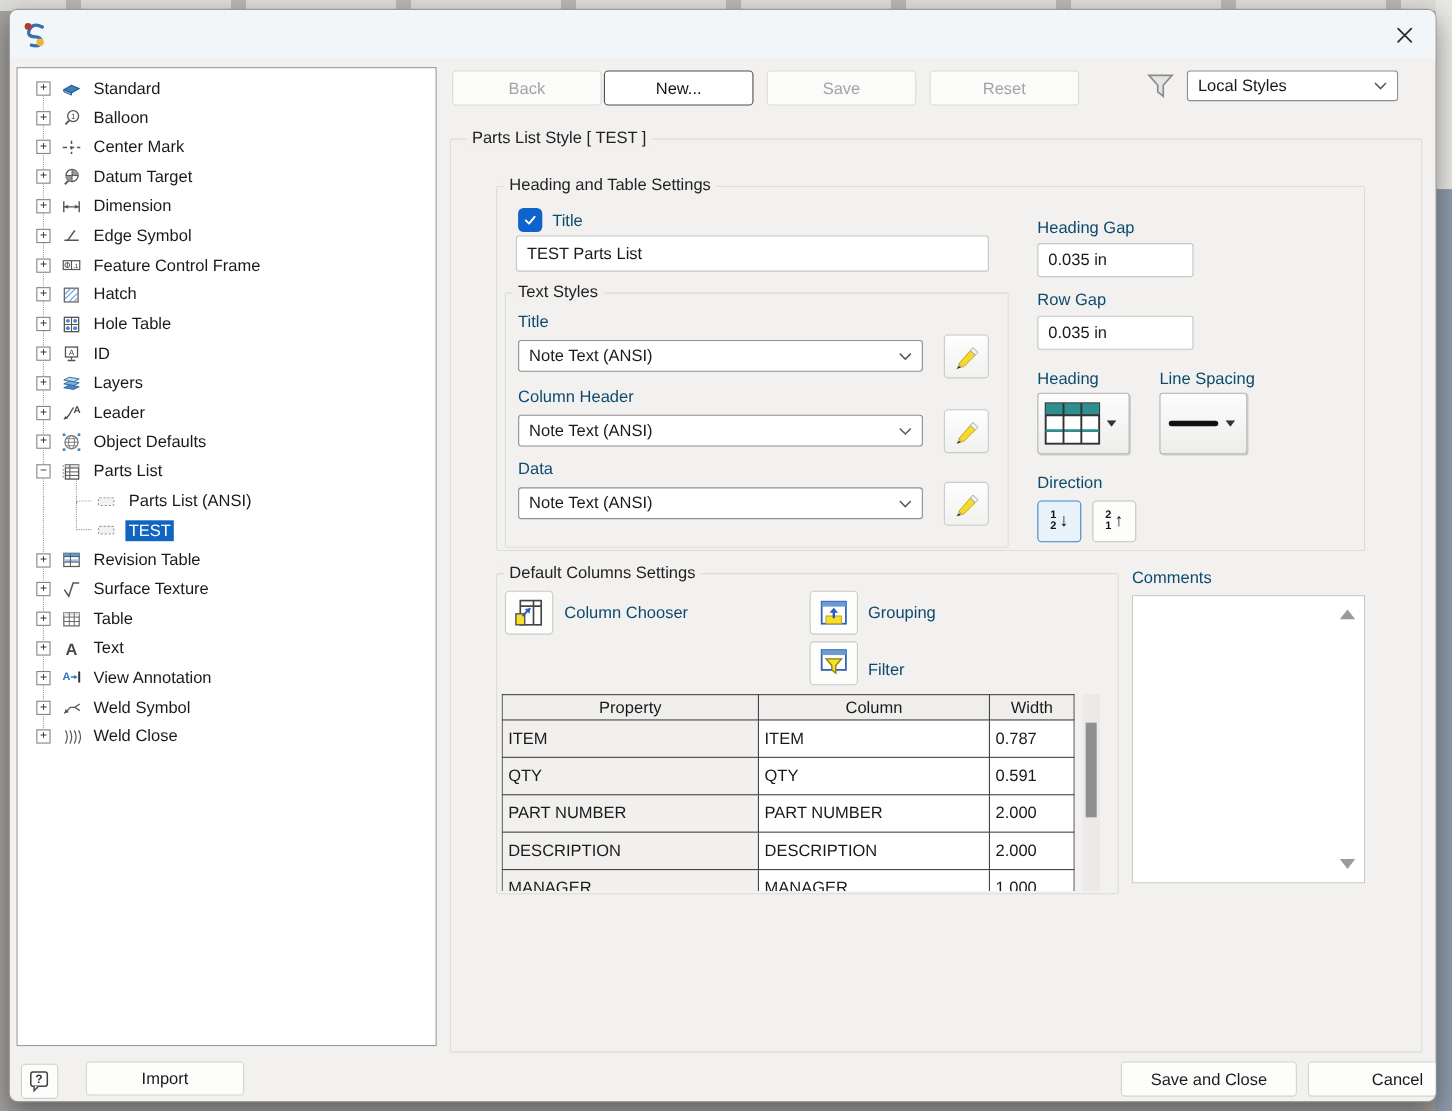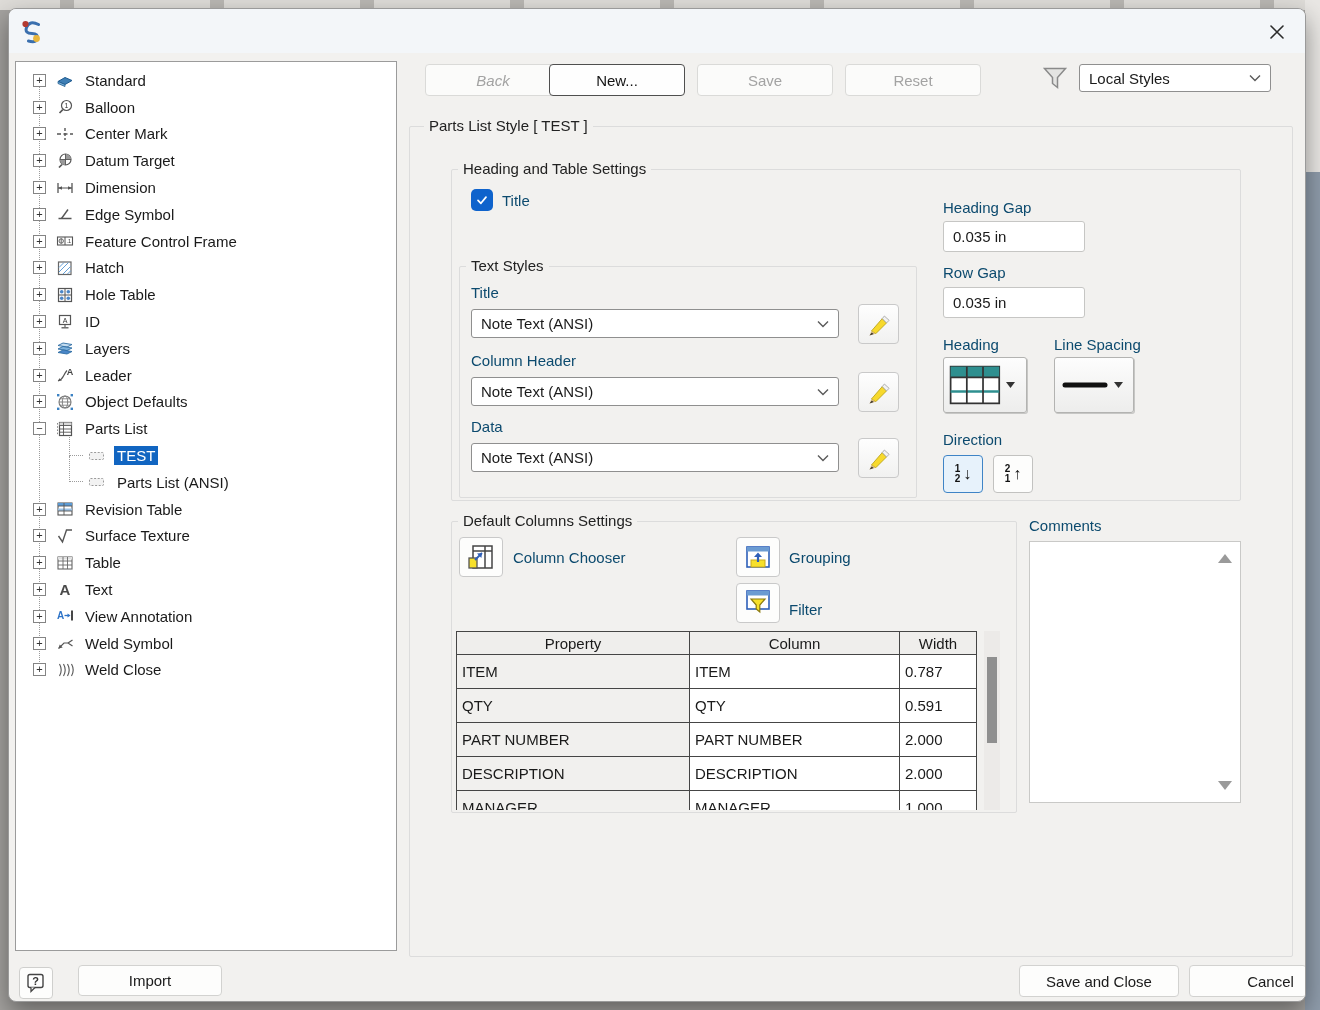--- a/index.html
+++ b/index.html
@@ -128,21 +128,21 @@
       <circle cx="6.5" cy="6" r="3.1" fill="#b33a31"></circle>
       <circle cx="17.5" cy="20.5" r="3.4" fill="#e9b63b"></circle>
     </svg>
     <div class="close-btn">
       <svg width="18" height="18" viewBox="0 0 18 18">
         <path d="M3 3 L15 15 M15 3 L3 15" stroke="#2c2c2c" stroke-width="1.6" stroke-linecap="round"></path>
       </svg>
     </div>
   </div>
 
-  <div class="tb-btn" style="left:416px;top:55px;font-style:italic;">Back</div>
+  <div class="tb-btn" style="left:402px;top:55px;">Back</div>
   <div class="tb-btn enabled" style="left:540px;top:55px;">New...</div>
   <div class="tb-btn" style="left:688px;top:55px;">Save</div>
   <div class="tb-btn" style="left:836px;top:55px;">Reset</div>
   <svg class="funnel" viewBox="0 0 26 28">
     <path d="M2.5 3.5 h21 l-8 9 v10 l-5 -4 v-6 Z" fill="#e4e4e2" stroke="#8a8a8a" stroke-width="1.5"></path>
   </svg>
   <div class="filter-select">
     <span>Local Styles</span>
     <svg width="12" height="8" viewBox="0 0 12 8">
       <path d="M1 1.5 L6 6.5 L11 1.5" fill="none" stroke="#5a5a5a" stroke-width="1.4"></path>
@@ -326,35 +326,35 @@
               <rect x="3.5" y="2.5" width="12" height="13" fill="#fff" stroke="#555" stroke-width="1.2"></rect>
               <rect x="3.5" y="2.5" width="12" height="3" fill="#d9d9d9"></rect>
               <line x1="3.5" y1="5.5" x2="15.5" y2="5.5" stroke="#555" stroke-width="0.9"></line>
               <line x1="3.5" y1="9" x2="15.5" y2="9" stroke="#555" stroke-width="0.9"></line>
               <line x1="3.5" y1="12.2" x2="15.5" y2="12.2" stroke="#555" stroke-width="0.9"></line>
               <line x1="7.5" y1="2.5" x2="7.5" y2="15.5" stroke="#555" stroke-width="0.9"></line>
             </svg>
           </span>
           <span class="tree-label">Parts List</span>
         </div>
+        <div class="tree-row child">
+          <span class="tree-icon">
+            <svg width="18" height="18" viewBox="0 0 18 18">
+              <rect x="1.5" y="5.5" width="14" height="7" rx="1" fill="#f2f2f2" stroke="#9a9a9a" stroke-width="1" stroke-dasharray="2 1.6"></rect>
+            </svg>
+          </span>
+          <span class="tree-label">Parts List (ANSI)</span>
+        </div>
         <div class="tree-row child selected">
           <span class="tree-icon">
             <svg width="18" height="18" viewBox="0 0 18 18">
               <rect x="1.5" y="5.5" width="14" height="7" rx="1" fill="#f2f2f2" stroke="#9a9a9a" stroke-width="1" stroke-dasharray="2 1.6"></rect>
             </svg>
           </span>
           <span class="tree-label">TEST</span>
-        </div>
-        <div class="tree-row child">
-          <span class="tree-icon">
-            <svg width="18" height="18" viewBox="0 0 18 18">
-              <rect x="1.5" y="5.5" width="14" height="7" rx="1" fill="#f2f2f2" stroke="#9a9a9a" stroke-width="1" stroke-dasharray="2 1.6"></rect>
-            </svg>
-          </span>
-          <span class="tree-label">Parts List (ANSI)</span>
         </div>
         <div class="tree-row">
           <span class="expander">+</span>
           <span class="tree-icon">
             <svg width="18" height="18" viewBox="0 0 18 18">
               <rect x="2" y="3" width="14" height="12" fill="#fff" stroke="#555" stroke-width="1.1"></rect>
               <rect x="2" y="3" width="14" height="3" fill="#5b9bd5"></rect>
               <rect x="2" y="8.5" width="14" height="2.5" fill="#9dc3e6"></rect>
               <line x1="8" y1="3" x2="8" y2="15" stroke="#555" stroke-width="0.9"></line>
               <line x1="2" y1="6" x2="16" y2="6" stroke="#555" stroke-width="0.9"></line>
@@ -443,20 +443,21 @@
     <span class="legend">Heading and Table Settings</span>
   </div>
 
   <div class="checkbox" style="left:462px;top:180px;">
     <svg width="16" height="16" viewBox="0 0 22 22">
       <path d="M5.5 11.5 l4 4 L16.5 7" stroke="#fff" stroke-width="2.4" fill="none" stroke-linecap="round" stroke-linejoin="round"></path>
     </svg>
   </div>
   <span class="lbl" style="left:493px;top:183px;">Title</span>
 
+  <input class="txt-input" style="left: 460px; top: 205px; width: 430px; height: 33px;" value="TEST Parts List">
 
   <div class="groupbox" style="left:450px;top:257px;width:458px;height:232px;">
     <span class="legend">Text Styles</span>
   </div>
 
   <span class="lbl" style="left:462px;top:275px;">Title</span>
   <div class="combo" style="left:462px;top:300px;width:368px;height:29px;">
     <span>Note Text (ANSI)</span>
     <svg width="12" height="8" viewBox="0 0 12 8">
         <path d="M1 1.5 L6 6.5 L11 1.5" fill="none" stroke="#5a5a5a" stroke-width="1.4"></path>

